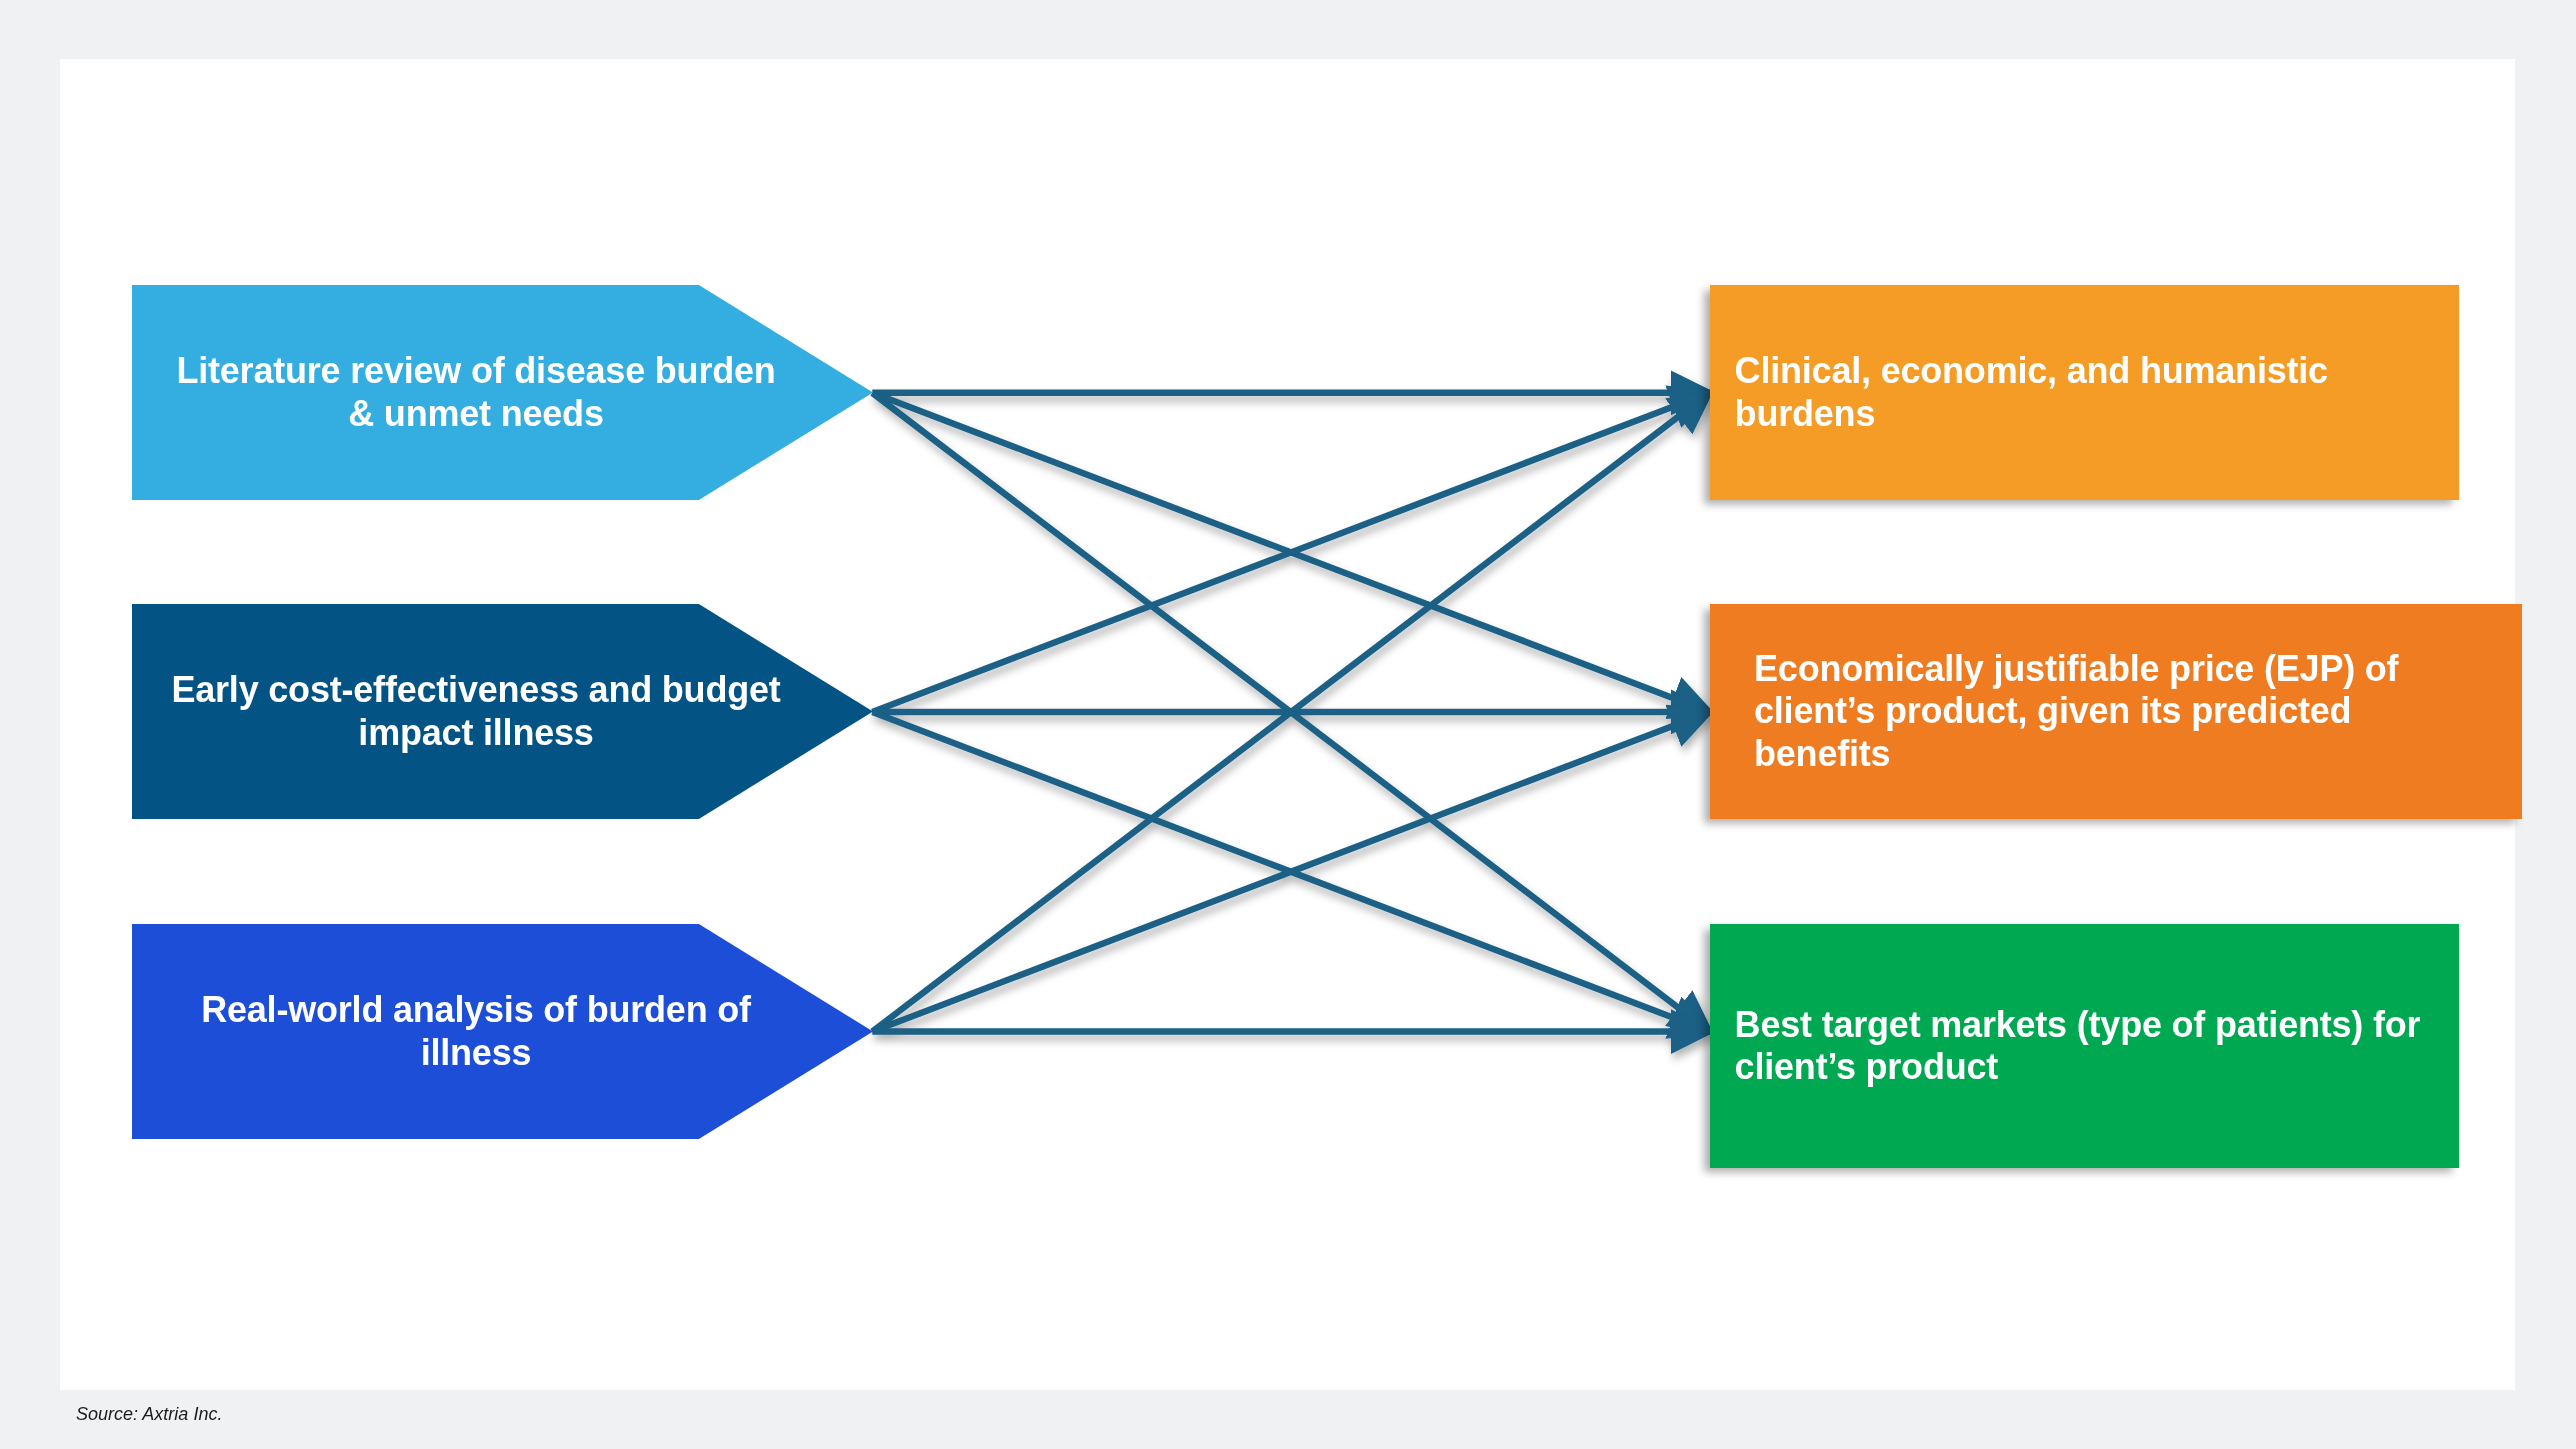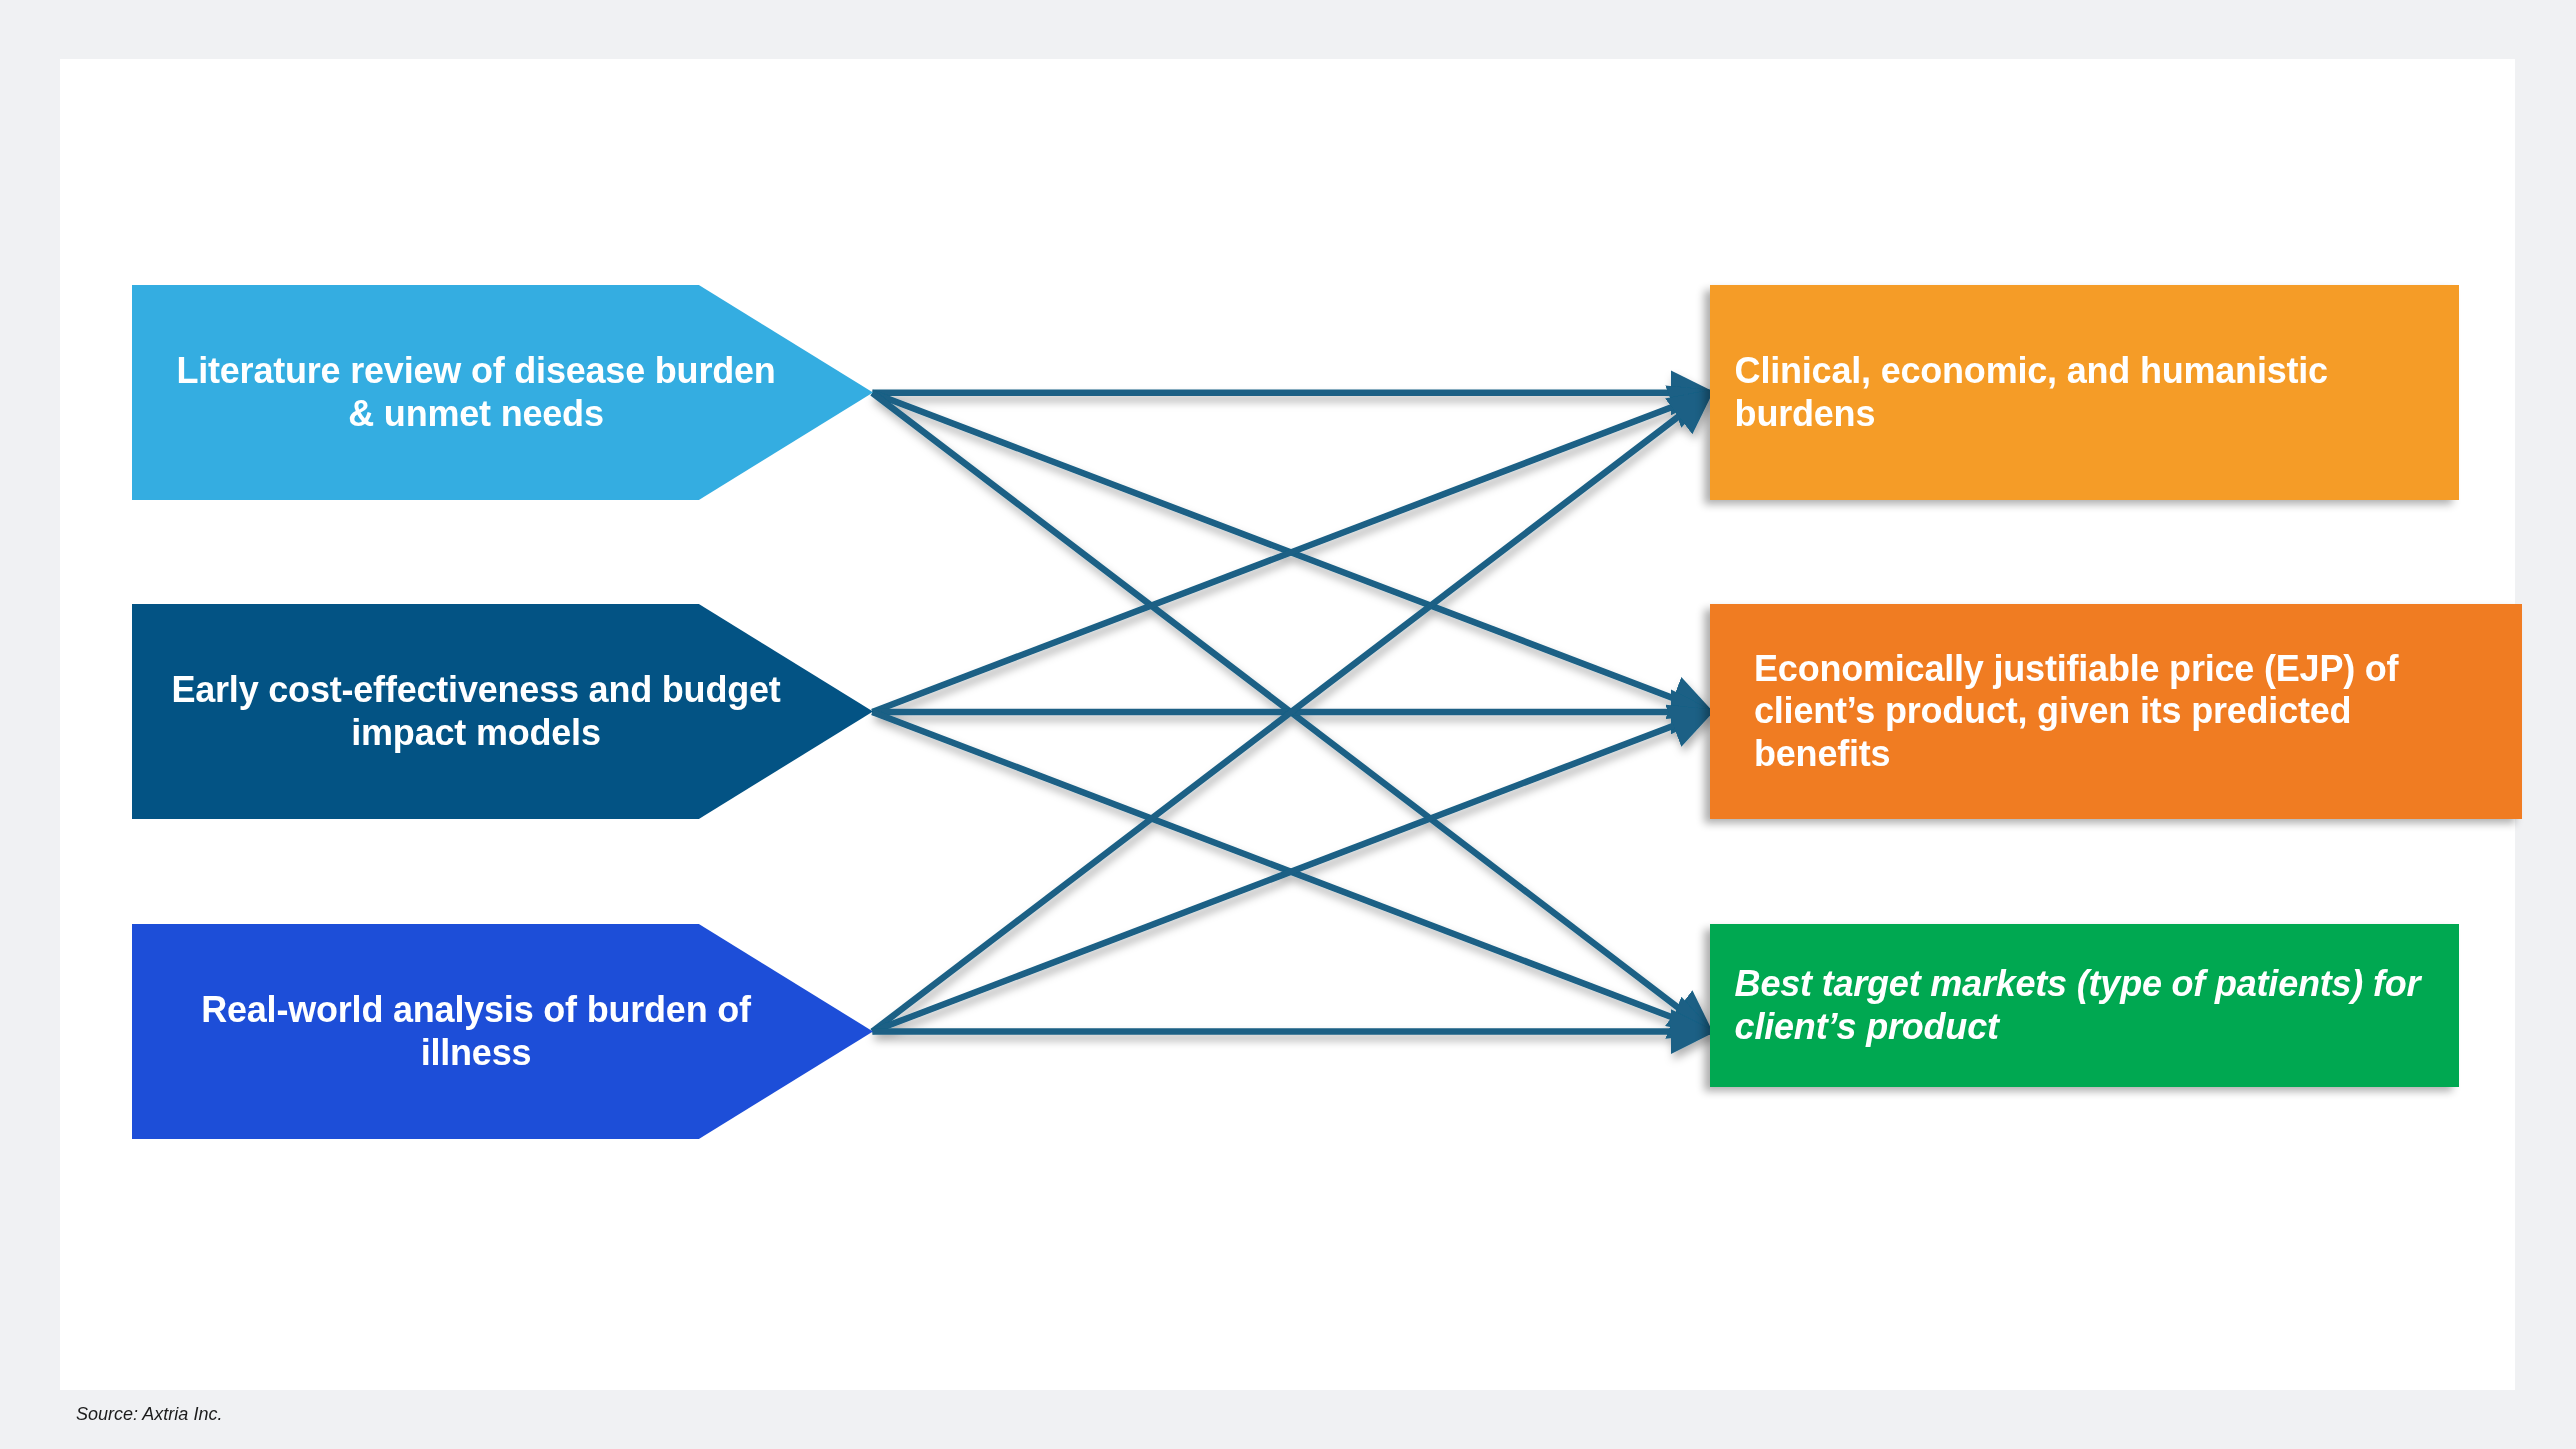--- a/index.html
+++ b/index.html
@@ -124,35 +124,35 @@
       <line x1="1490" y1="1762" x2="2920" y2="1216"></line>
       <line x1="1490" y1="1762" x2="2920" y2="1762"></line>
     </g>
   </svg>
 
   <div class="node-left" style="left:132px; top:285px; width:741px; height:215px; background:#34ade1;">
     <span class="node-label">Literature review of disease burden &amp; unmet needs</span>
   </div>
 
   <div class="node-left" style="left:132px; top:604px; width:741px; height:215px; background:#035384;">
-    <span class="node-label">Early cost-effectiveness and budget impact models</span>
+    <span class="node-label">Early cost-effectiveness and budget impact illness</span>
   </div>
 
   <div class="node-left" style="left:132px; top:924px; width:741px; height:215px; background:#1d4ed8;">
     <span class="node-label">Real-world analysis of burden of illness</span>
   </div>
 
   <div class="node-right" style="left:1710px; top:285px; width:749px; height:215px; background:#f59c27;">
     <span class="node-label">Clinical, economic, and humanistic burdens</span>
   </div>
 
   <div class="node-right" style="left:1710px; top:604px; width:812px; height:215px; background:#f07c22;padding-left:44px;">
     <span class="node-label">Economically justifiable price (EJP) of client’s product, given its predicted benefits</span>
   </div>
 
-  <div class="node-right" style="left:1710px; top:924px; width:749px; height:163px; background:#00a851;font-style:italic;">
+  <div class="node-right" style="left:1710px; top:924px; width:749px; height:244px; background:#00a851;">
     <span class="node-label">Best target markets (type of patients) for client’s product</span>
   </div>
 
   <div id="source-caption">Source: Axtria Inc.</div>
 
 </div>
 
 
 </body></html>

